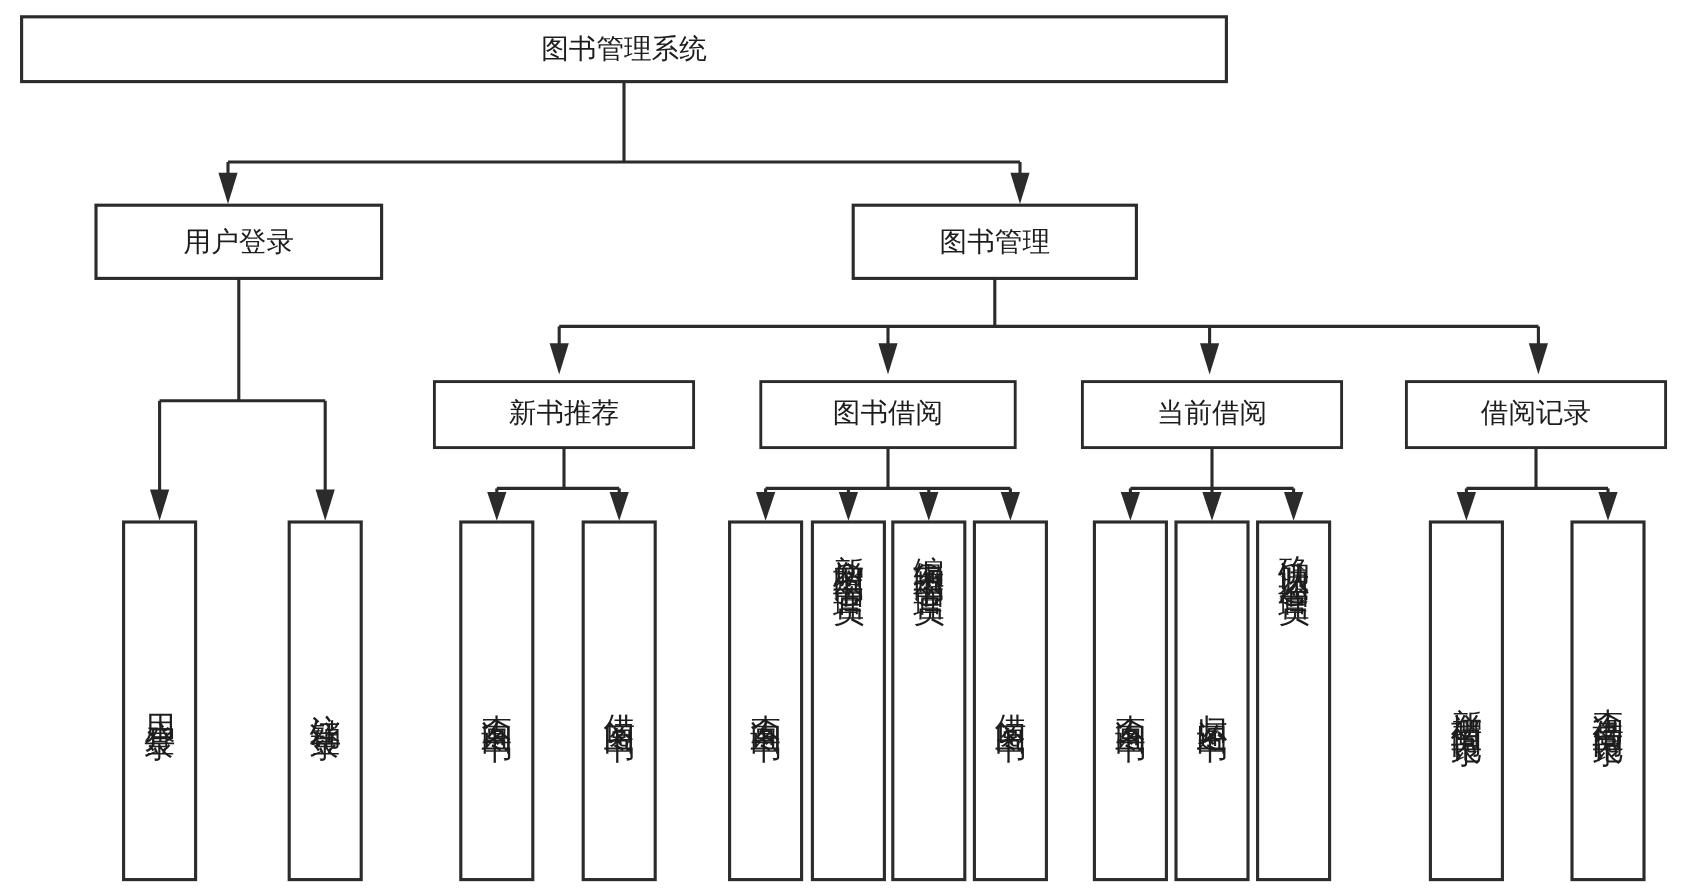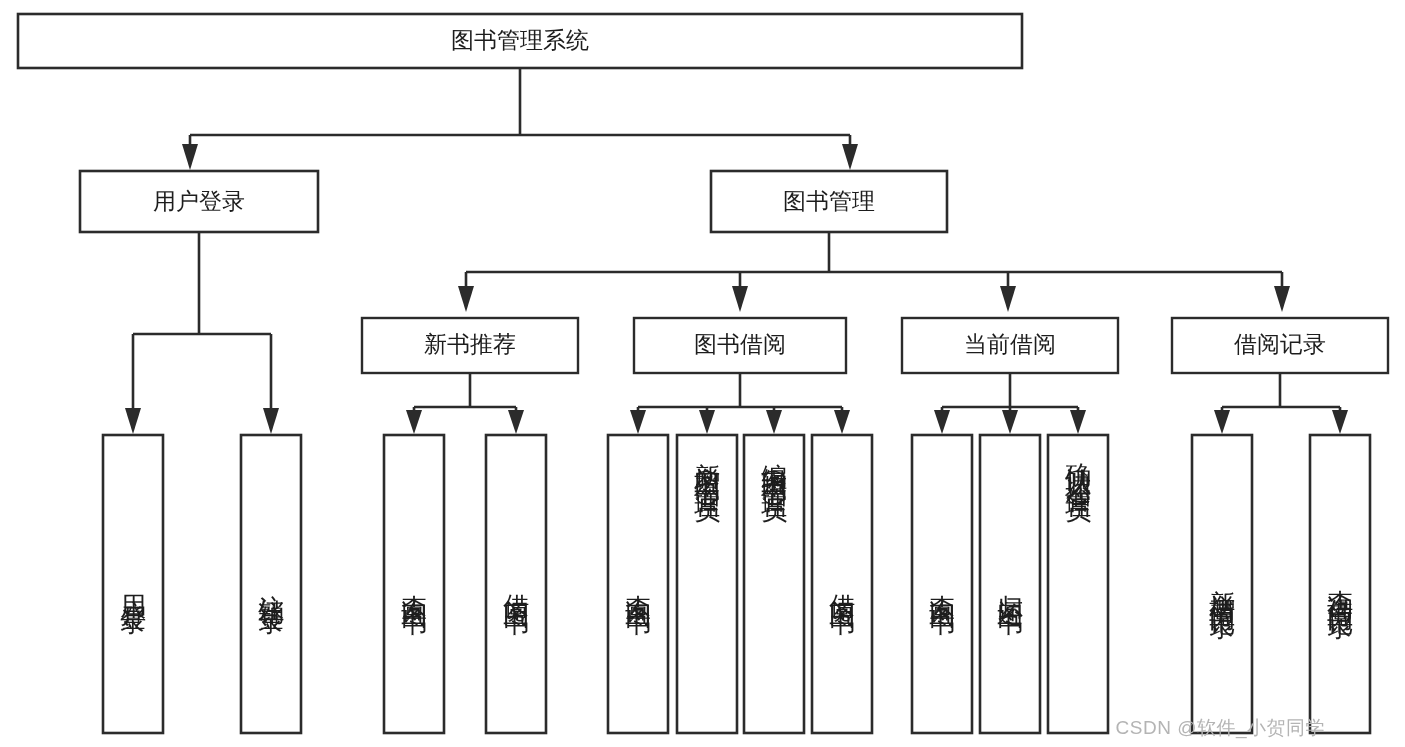--- a/index.html
+++ b/index.html
@@ -254,15 +254,14 @@
     <span class="leaf-label">确认归还（管理员）</span>
   </div>
 
   <div class="leaf-label-wrap center" style="left:1192px; top:435px; width:60px; height:298px;">
     <span class="leaf-label">新增借阅记录</span>
   </div>
   <div class="leaf-label-wrap center" style="left:1310px; top:435px; width:60px; height:298px;">
     <span class="leaf-label">查询借阅记录</span>
   </div>
 
-  <div class="watermark">CSDN @软件_小贺同学</div>
 
 </div>
 
 </body></html>

